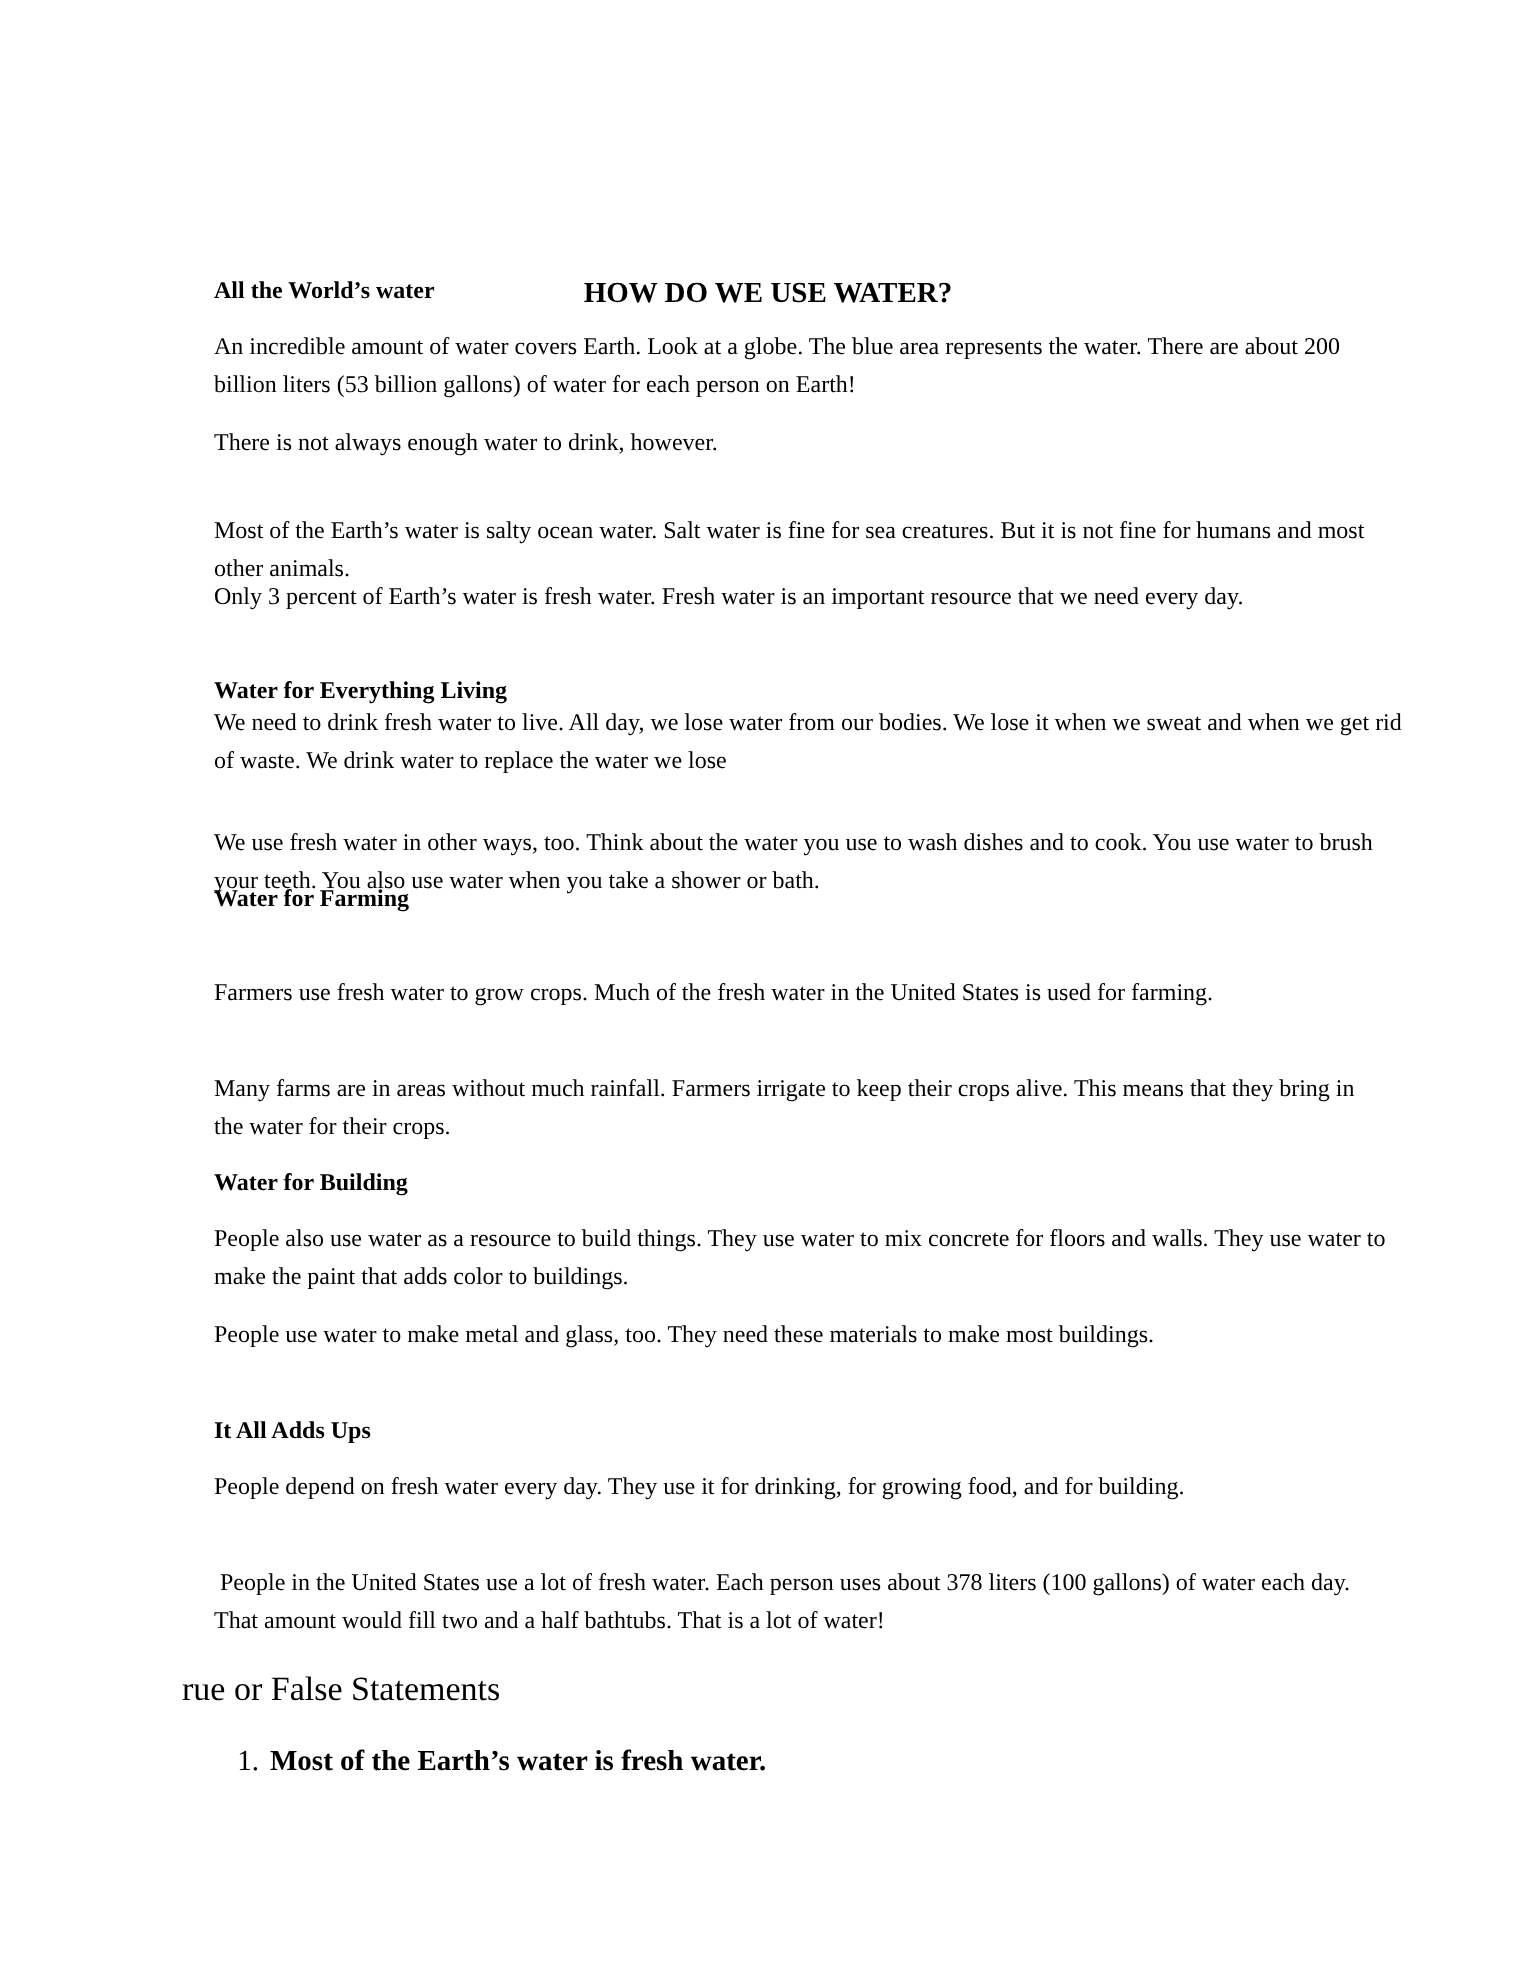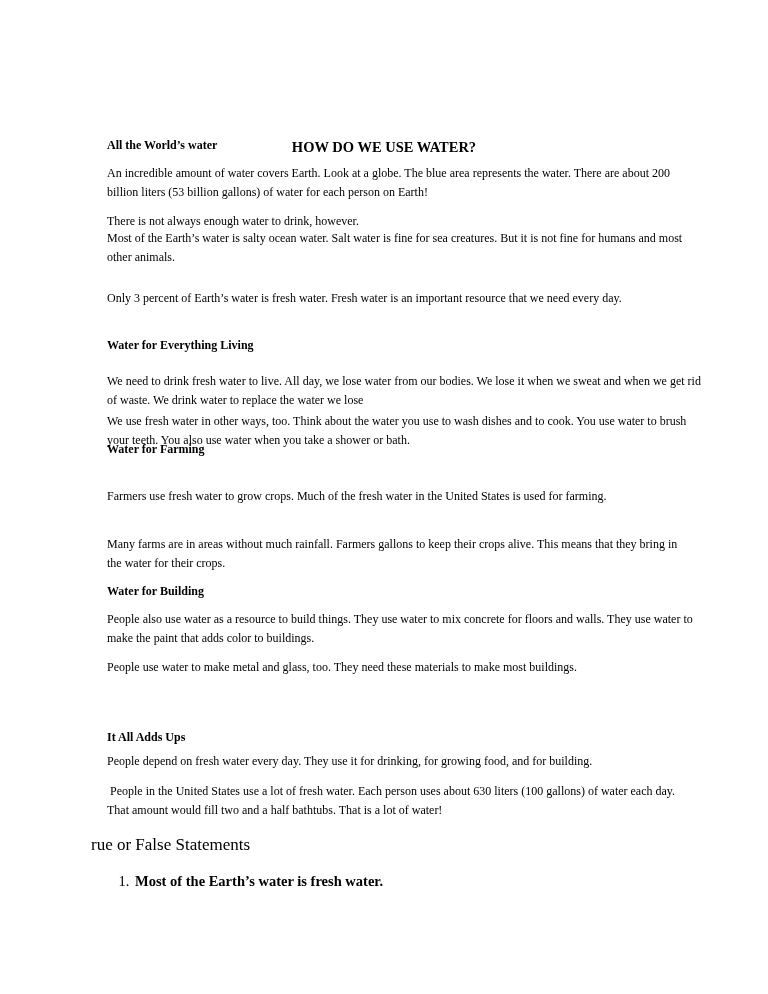--- a/index.html
+++ b/index.html
@@ -16,37 +16,37 @@
   </style>
 </head>
 <body>
 
 <div class="page">
   <div class="title">HOW DO WE USE WATER?</div>
 
   <div class="block h" style="top:120px">All the World’s water</div>
   <p class="block" style="top:148px;width:590px">An incredible amount of water covers Earth. Look at a globe. The blue area represents the water. There are about 200 billion liters (53 billion gallons) of water for each person on Earth!</p>
   <p class="block" style="top:196px">There is not always enough water to drink, however.</p>
-  <p class="block" style="top:213px;width:580px">Most of the Earth’s water is salty ocean water. Salt water is fine for sea creatures. But it is not fine for humans and most other animals.</p>
+  <p class="block" style="top:240px;width:580px">Most of the Earth’s water is salty ocean water. Salt water is fine for sea creatures. But it is not fine for humans and most other animals.</p>
   <p class="block" style="top:273px;width:600px">Only 3 percent of Earth’s water is fresh water. Fresh water is an important resource that we need every day.</p>
 
   <div class="block h" style="top:320px">Water for Everything Living</div>
-  <p class="block" style="top:356px;width:600px">We need to drink fresh water to live. All day, we lose water from our bodies. We lose it when we sweat and when we get rid of waste. We drink water to replace the water we lose</p>
+  <p class="block" style="top:336px;width:600px">We need to drink fresh water to live. All day, we lose water from our bodies. We lose it when we sweat and when we get rid of waste. We drink water to replace the water we lose</p>
   <p class="block" style="top:396px;width:600px">We use fresh water in other ways, too. Think about the water you use to wash dishes and to cook. You use water to brush your teeth. You also use water when you take a shower or bath.</p>
 
   <div class="block h" style="top:424px">Water for Farming</div>
   <p class="block" style="top:471px;width:585px">Farmers use fresh water to grow crops. Much of the fresh water in the United States is used for farming.</p>
-  <p class="block" style="top:519px;width:580px">Many farms are in areas without much rainfall. Farmers gallons to keep their crops alive. This means that they bring in the water for their crops.</p>
+  <p class="block" style="top:519px;width:580px">Many farms are in areas without much rainfall. Farmers irrigate to keep their crops alive. This means that they bring in the water for their crops.</p>
 
   <div class="block h" style="top:566px">Water for Building</div>
   <p class="block" style="top:594px;width:600px">People also use water as a resource to build things. They use water to mix concrete for floors and walls. They use water to make the paint that adds color to buildings.</p>
   <p class="block" style="top:642px;width:560px">People use water to make metal and glass, too. They need these materials to make most buildings.</p>
 
-  <div class="block h" style="top:712px">It All Adds Ups</div>
-  <p class="block" style="top:736px;width:570px">People depend on fresh water every day. They use it for drinking, for growing food, and for building.</p>
-  <p class="block" style="top:766px;width:570px;white-space:pre-wrap"> People in the United States use a lot of fresh water. Each person uses about 630 liters (100 gallons) of water each day. That amount would fill two and a half bathtubs. That is a lot of water!</p>
+  <div class="block h" style="top:690px">It All Adds Ups</div>
+  <p class="block" style="top:718px;width:570px">People depend on fresh water every day. They use it for drinking, for growing food, and for building.</p>
+  <p class="block" style="top:766px;width:570px;white-space:pre-wrap"> People in the United States use a lot of fresh water. Each person uses about 378 liters (100 gallons) of water each day. That amount would fill two and a half bathtubs. That is a lot of water!</p>
 
   <div class="h2" style="top:835px">rue or False Statements</div>
 
   <div class="q" style="top:873px">
     <span class="num">1.</span><span>Most of the Earth’s water is fresh water.</span>
   </div>
 </div>
 
 </body></html>

